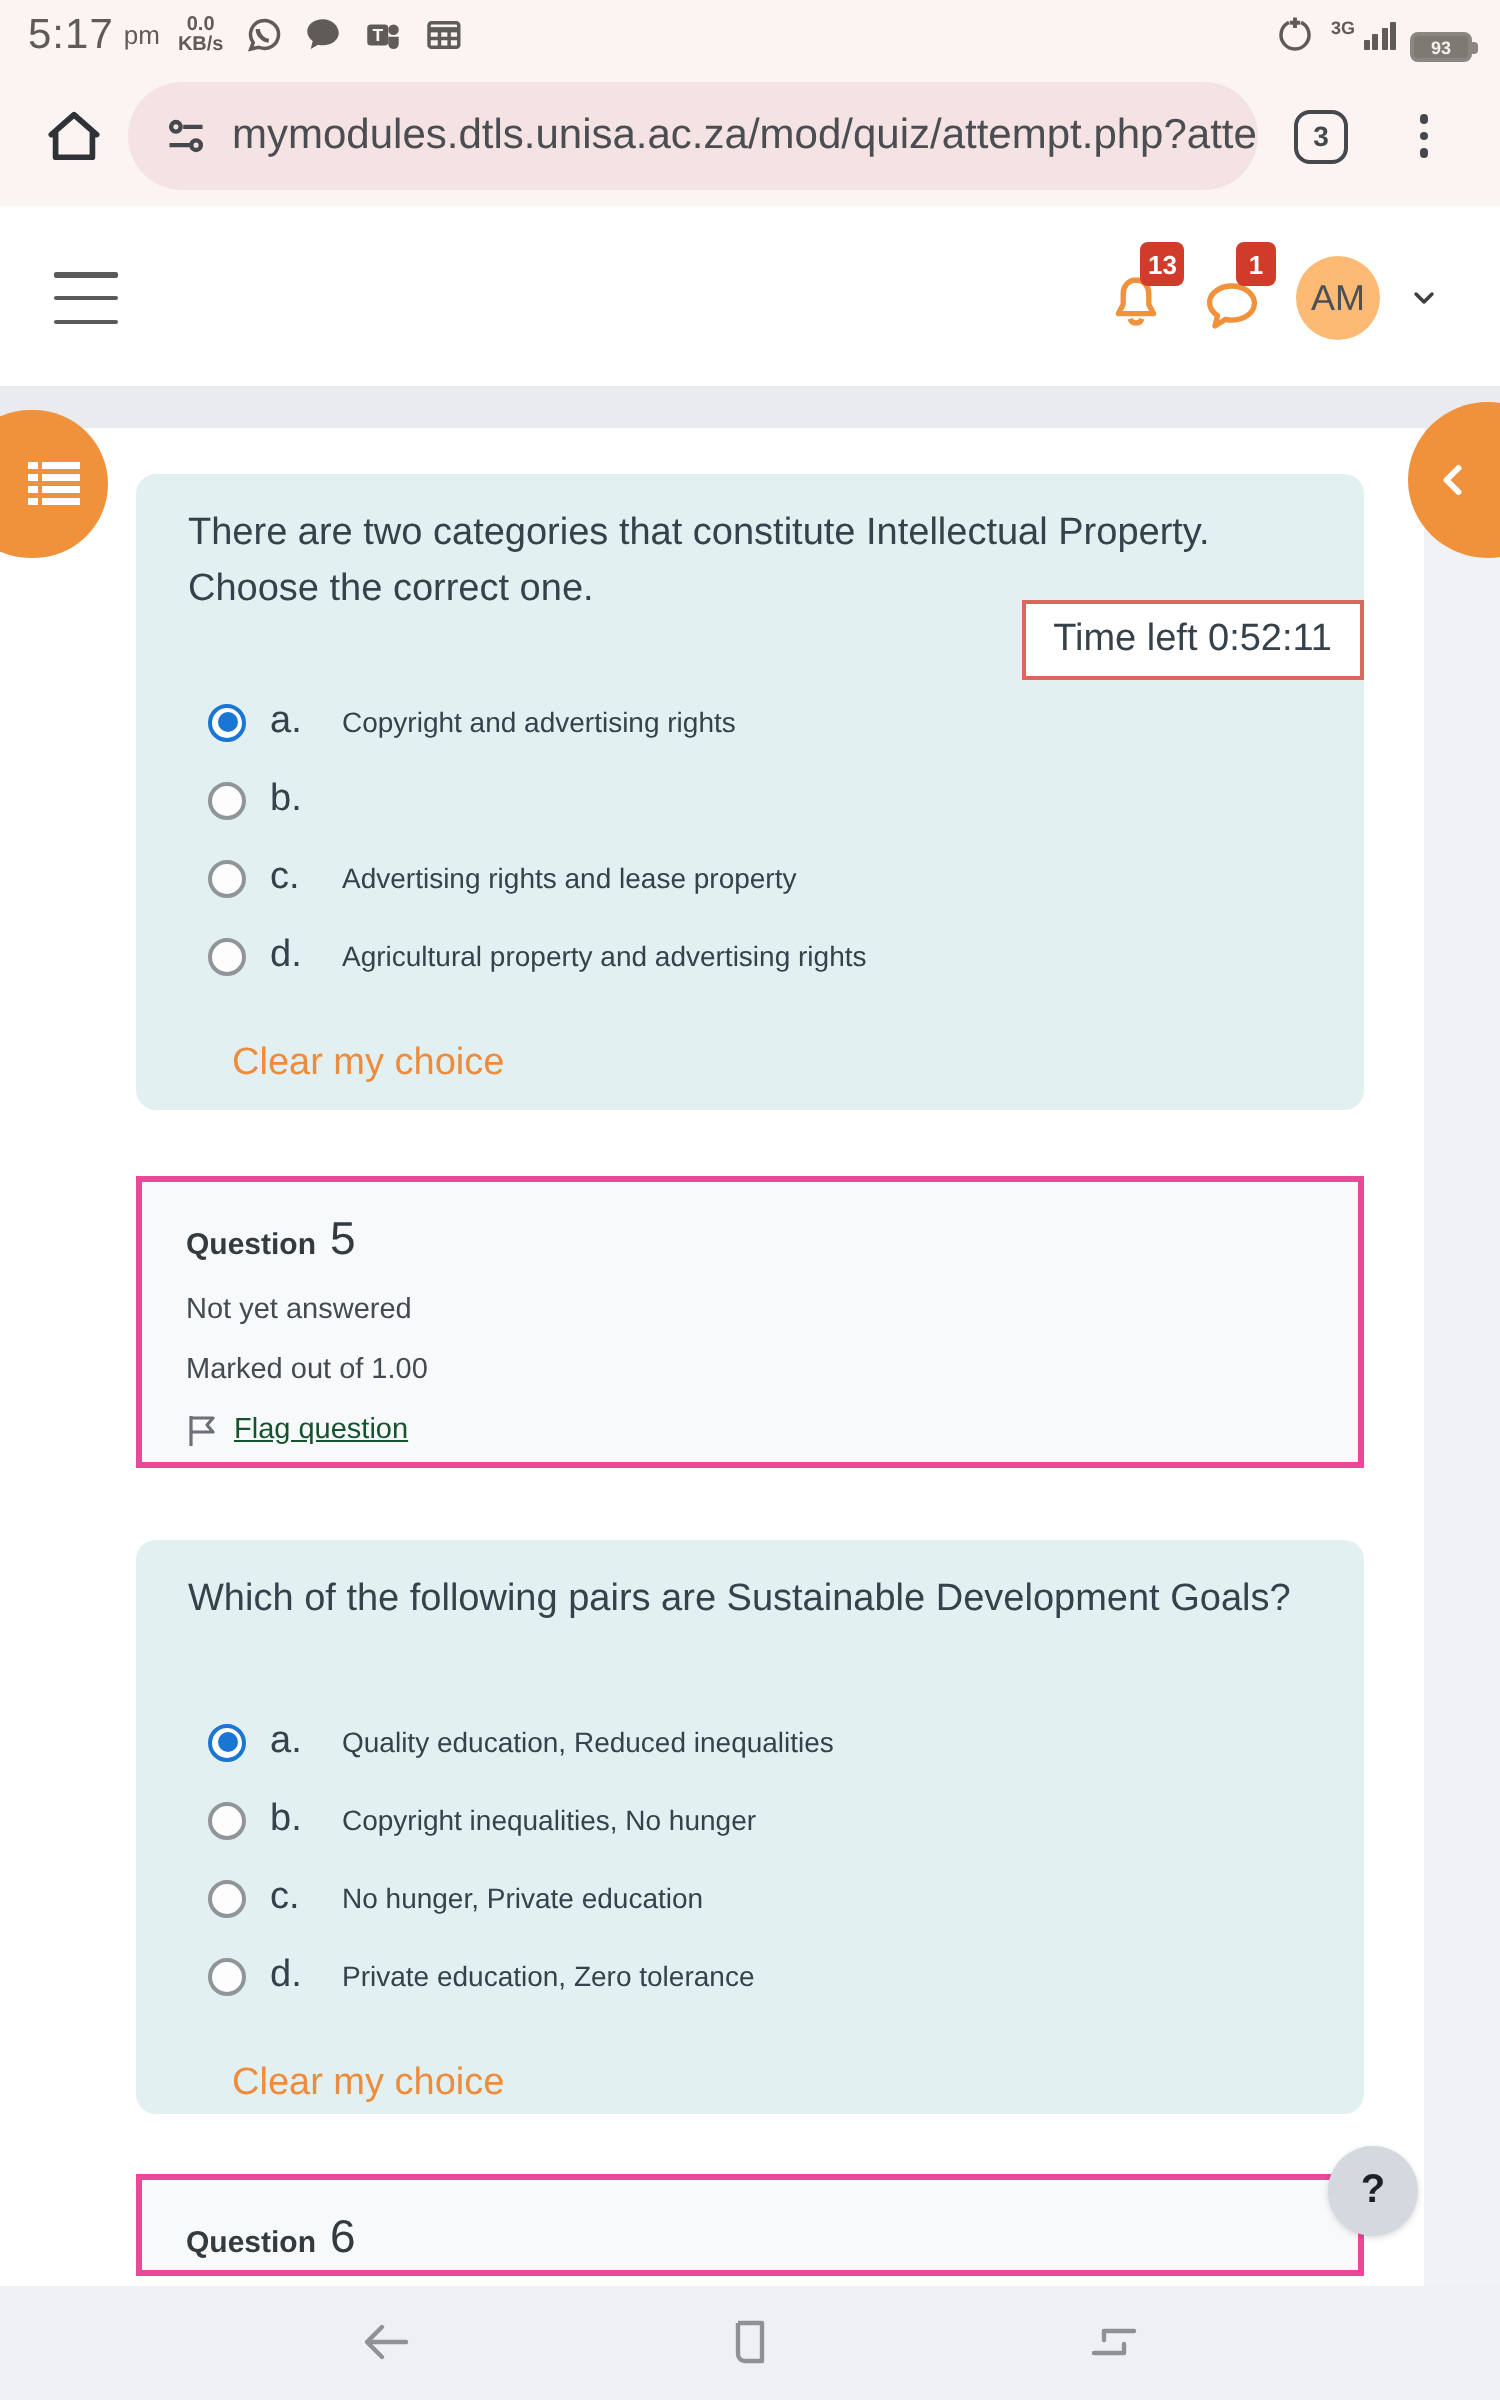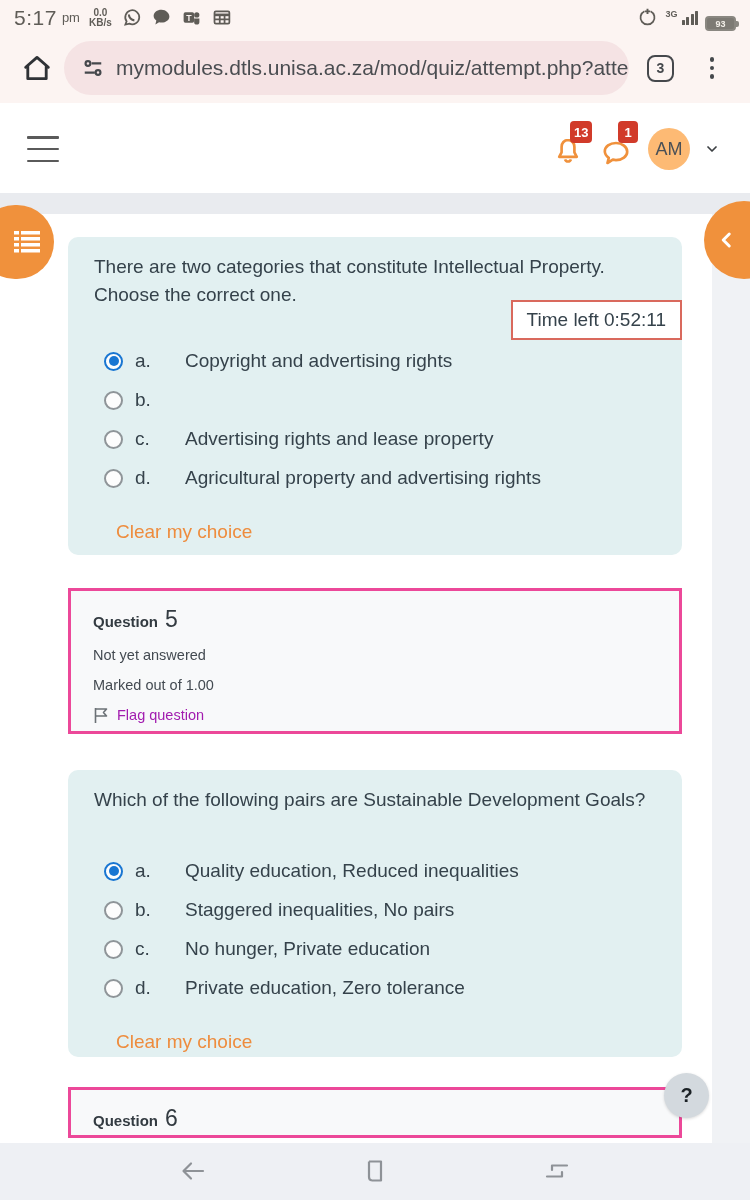--- a/index.html
+++ b/index.html
@@ -57,33 +57,33 @@
   .q-text { font-size:19px; line-height:28px; max-width:560px; }
   .timer { position:absolute; top:63px; right:0; background:#fff; border:2px solid #d9695d; padding:7px 14px; font-size:19px; color:#35424b; }
   .opts { margin-left:10px; }
   .opts-1 { margin-top:42px; }
   .opts-2 { margin-top:47px; }
   .opt { display:flex; align-items:center; margin-bottom:19px; height:20px; }
   .radio { width:19px; height:19px; border:2px solid #8f9599; border-radius:50%; background:#fdfdfd; flex:0 0 auto; position:relative; }
   .radio.checked { border-color:#1976d2; }
   .radio.checked:after { content:""; position:absolute; top:2.5px; left:2.5px; width:10px; height:10px; border-radius:50%; background:#1976d2; }
   .opt-letter { width:26px; margin-left:12px; font-size:19px; }
-  .opt-text { margin-left:24px; font-size:19px; }
+  .opt-text { margin-left:10px; font-size:14px; }
   .clear-link { display:inline-block; margin:14px 0 0 22px; color:#ee8c3d; font-size:19px; cursor:pointer; }
 
   .info-box { position:absolute; left:68px; width:614px; background:#f8f9fa; border:3px solid #ec4899; padding:15px 22px; color:#434a51; }
   .info-5 { top:374px; height:146px; }
   .info-6 { top:873px; height:51px; overflow:hidden; }
   .info-title { display:flex; align-items:baseline; gap:7px; }
   .info-qword { font-size:15px; font-weight:bold; color:#333b41; }
   .info-qnum { font-size:23px; color:#333b41; }
   .info-line { font-size:14.5px; margin-top:14px; }
   .flag-row { display:flex; align-items:center; gap:8px; margin-top:13px; }
   .flag-ico { width:16px; height:18px; }
-  .flag-link { color:#a21caf; font-size:14.5px; cursor:pointer; }
+  .flag-link { color:#14532d; font-size:14.5px; text-decoration:underline; cursor:pointer; }
 
   .help-btn { position:absolute; left:664px; top:859px; width:45px; height:45px; border-radius:50%; background:#d3d9de; color:#1b2125; font-size:20px; font-weight:bold; display:flex; align-items:center; justify-content:center; z-index:6; box-shadow:0 1px 3px rgba(0,0,0,.15); }
 
   
   .nav-bar { position:absolute; top:1143px; left:0; width:750px; height:57px; background:#eef0f4; display:flex; align-items:center; }
   .nav-ico { position:absolute; width:30px; height:30px; top:13px; }
   .nav-back { left:178px; }
   .nav-home { left:360px; }
   .nav-recent { left:542px; }
 </style>
@@ -282,21 +282,21 @@
       <div class="q-text">Which of the following pairs are Sustainable Development Goals?</div>
       <div class="opts opts-2">
         <div class="opt">
           <span class="radio checked"></span>
           <span class="opt-letter">a.</span>
           <span class="opt-text">Quality education, Reduced inequalities</span>
         </div>
         <div class="opt">
           <span class="radio"></span>
           <span class="opt-letter">b.</span>
-          <span class="opt-text">Staggered inequalities, No pairs</span>
+          <span class="opt-text">Copyright inequalities, No hunger</span>
         </div>
         <div class="opt">
           <span class="radio"></span>
           <span class="opt-letter">c.</span>
           <span class="opt-text">No hunger, Private education</span>
         </div>
         <div class="opt">
           <span class="radio"></span>
           <span class="opt-letter">d.</span>
           <span class="opt-text">Private education, Zero tolerance</span>

